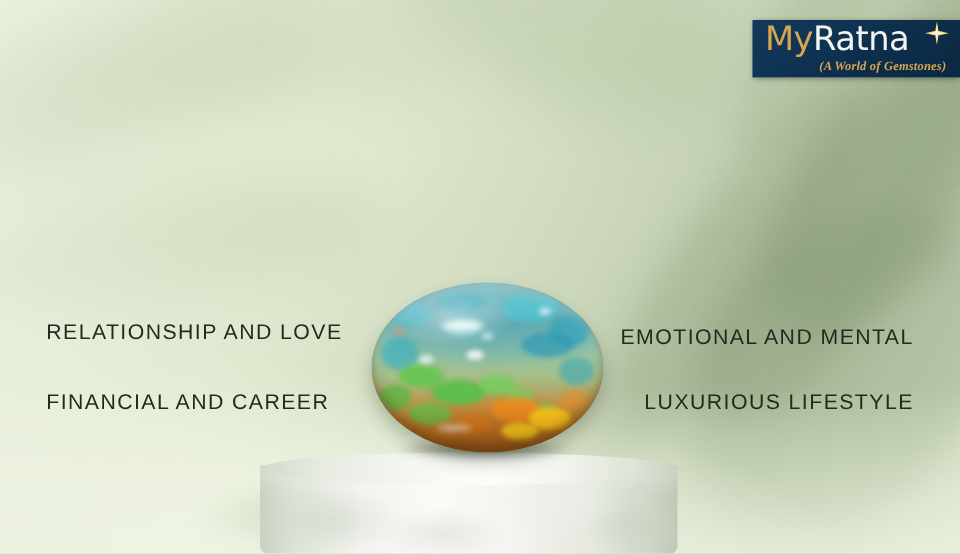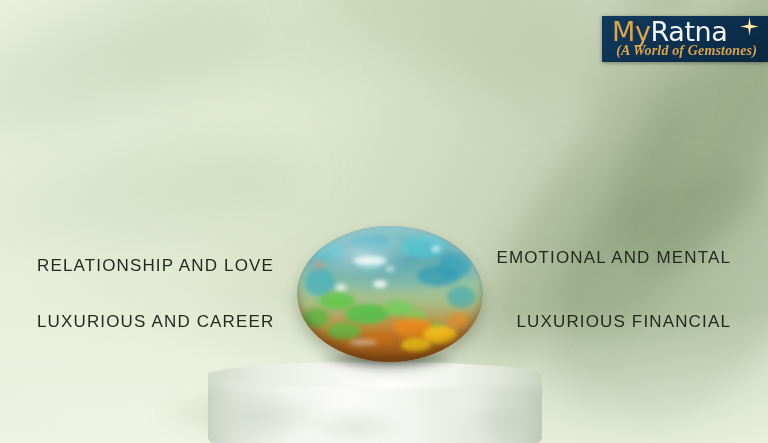--- a/index.html
+++ b/index.html
@@ -117,21 +117,21 @@
     height: 19px;
     pointer-events: none;
   }
   .logo-tagline {
     position: absolute;
     right: 11px;
     bottom: 3px;
     font-family: "Liberation Serif", serif;
     font-style: italic;
     font-weight: bold;
-    font-size: 14px;
+    font-size: 10px;
     color: #d8a553;
     letter-spacing: 0.15px;
     white-space: nowrap;
   }
 
   
   .headline {
     position: absolute;
     left: 0;
     right: 0;
@@ -152,21 +152,21 @@
     position: absolute;
     font-family: "Liberation Sans", sans-serif;
     font-size: 17px;
     font-weight: 400;
     letter-spacing: 1.15px;
     color: #232a1d;
     white-space: nowrap;
   }
   .benefit-tl { left: 37px;  top: 256px; }
   .benefit-bl { left: 37px;  top: 312px; }
-  .benefit-tr { right: 37px; top: 248px; }
+  .benefit-tr { right: 37px; top: 260px; }
   .benefit-br { right: 37px; top: 312px; }
 
   
   .pedestal-shadow {
     position: absolute;
     left: 150px;
     top: 388px;
     width: 300px;
     height: 56px;
     background: radial-gradient(ellipse at 70% 45%, rgba(118,138,102,0.58) 0%, rgba(118,138,102,0.0) 70%);
@@ -293,23 +293,23 @@
       <path d="M20 0 L22.6 16.2 L40 20 L22.6 23.8 L20 40 L17.4 23.8 L0 20 L17.4 16.2 Z" fill="#f3cf72"></path>
       <path d="M20 5 L21.6 17.6 L34 20 L21.6 22.4 L20 35 L18.4 22.4 L6 20 L18.4 17.6 Z" fill="#fff3cf"></path>
     </svg>
     <div class="logo-tagline">(A World of Gemstones)</div>
   </div>
 
   <div class="headline">
   </div>
 
   <div class="benefit benefit-tl">RELATIONSHIP AND LOVE</div>
-  <div class="benefit benefit-bl">LUXURIOUS AND CAREER</div>
+  <div class="benefit benefit-bl">FINANCIAL AND CAREER</div>
   <div class="benefit benefit-tr">EMOTIONAL AND MENTAL</div>
-  <div class="benefit benefit-br">LUXURIOUS FINANCIAL</div>
+  <div class="benefit benefit-br">LUXURIOUS LIFESTYLE</div>
 
   <div class="pedestal-shadow"></div>
   <div class="pedestal">
     <div class="pedestal-mottle"></div>
   </div>
   <div class="pedestal-top"></div>
 
   <div class="opal-contact"></div>
   <div class="opal">
 

